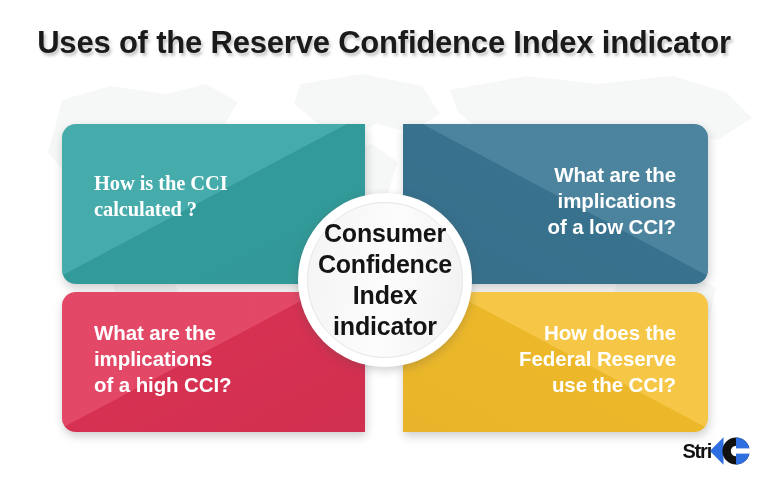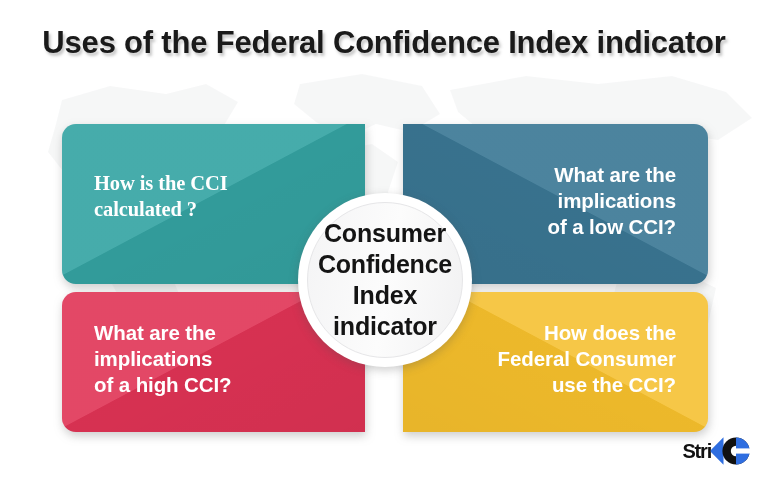--- a/index.html
+++ b/index.html
@@ -198,21 +198,21 @@
     <path d="M92 60 L140 46 L196 54 L236 44 L268 62 L250 92 L214 104 L232 132 L206 160 L176 150 L150 170 L128 152 L100 140 L78 112 L86 84 Z"></path>
     <path d="M150 186 L196 176 L214 198 L200 232 L214 266 L196 306 L172 342 L154 318 L160 278 L142 244 L150 212 Z"></path>
     <path d="M330 44 L392 34 L452 46 L470 74 L440 92 L406 84 L376 98 L346 82 L324 64 Z"></path>
     <path d="M356 112 L402 104 L428 122 L418 152 L436 180 L416 216 L388 246 L368 282 L350 258 L358 218 L340 186 L348 148 Z"></path>
     <path d="M480 50 L556 36 L628 44 L702 36 L756 52 L782 78 L748 100 L700 92 L652 108 L604 96 L556 106 L512 92 L488 72 Z"></path>
     <path d="M560 122 L612 114 L648 130 L640 160 L610 176 L576 164 L554 144 Z"></path>
     <path d="M648 238 L706 228 L746 248 L738 284 L700 300 L662 286 L642 262 Z"></path>
     <path d="M436 300 L470 292 L492 308 L480 330 L452 336 L432 320 Z"></path>
   </svg>
 
-  <div id="title">Uses of the Federal Confidence
+  <div id="title">Uses of the Reserve Confidence
 Index indicator</div>
 
   <div class="card" id="card-tl">
     <div class="sheen"></div>
     <div class="label">How is the CCI
 calculated ?</div>
   </div>
 
   <div class="card" id="card-tr">
     <div class="sheen"></div>
@@ -224,21 +224,21 @@
   <div class="card" id="card-bl">
     <div class="sheen"></div>
     <div class="label">What are the
 implications
 of a high CCI?</div>
   </div>
 
   <div class="card" id="card-br">
     <div class="sheen"></div>
     <div class="label">How does the
-Federal Consumer
+Federal Reserve
 use the CCI?</div>
   </div>
 
   <div id="hub-outer">
     <div id="hub-ring">
       <div id="hub-label">Consumer
 Confidence
 Index
 indicator</div>
     </div>

